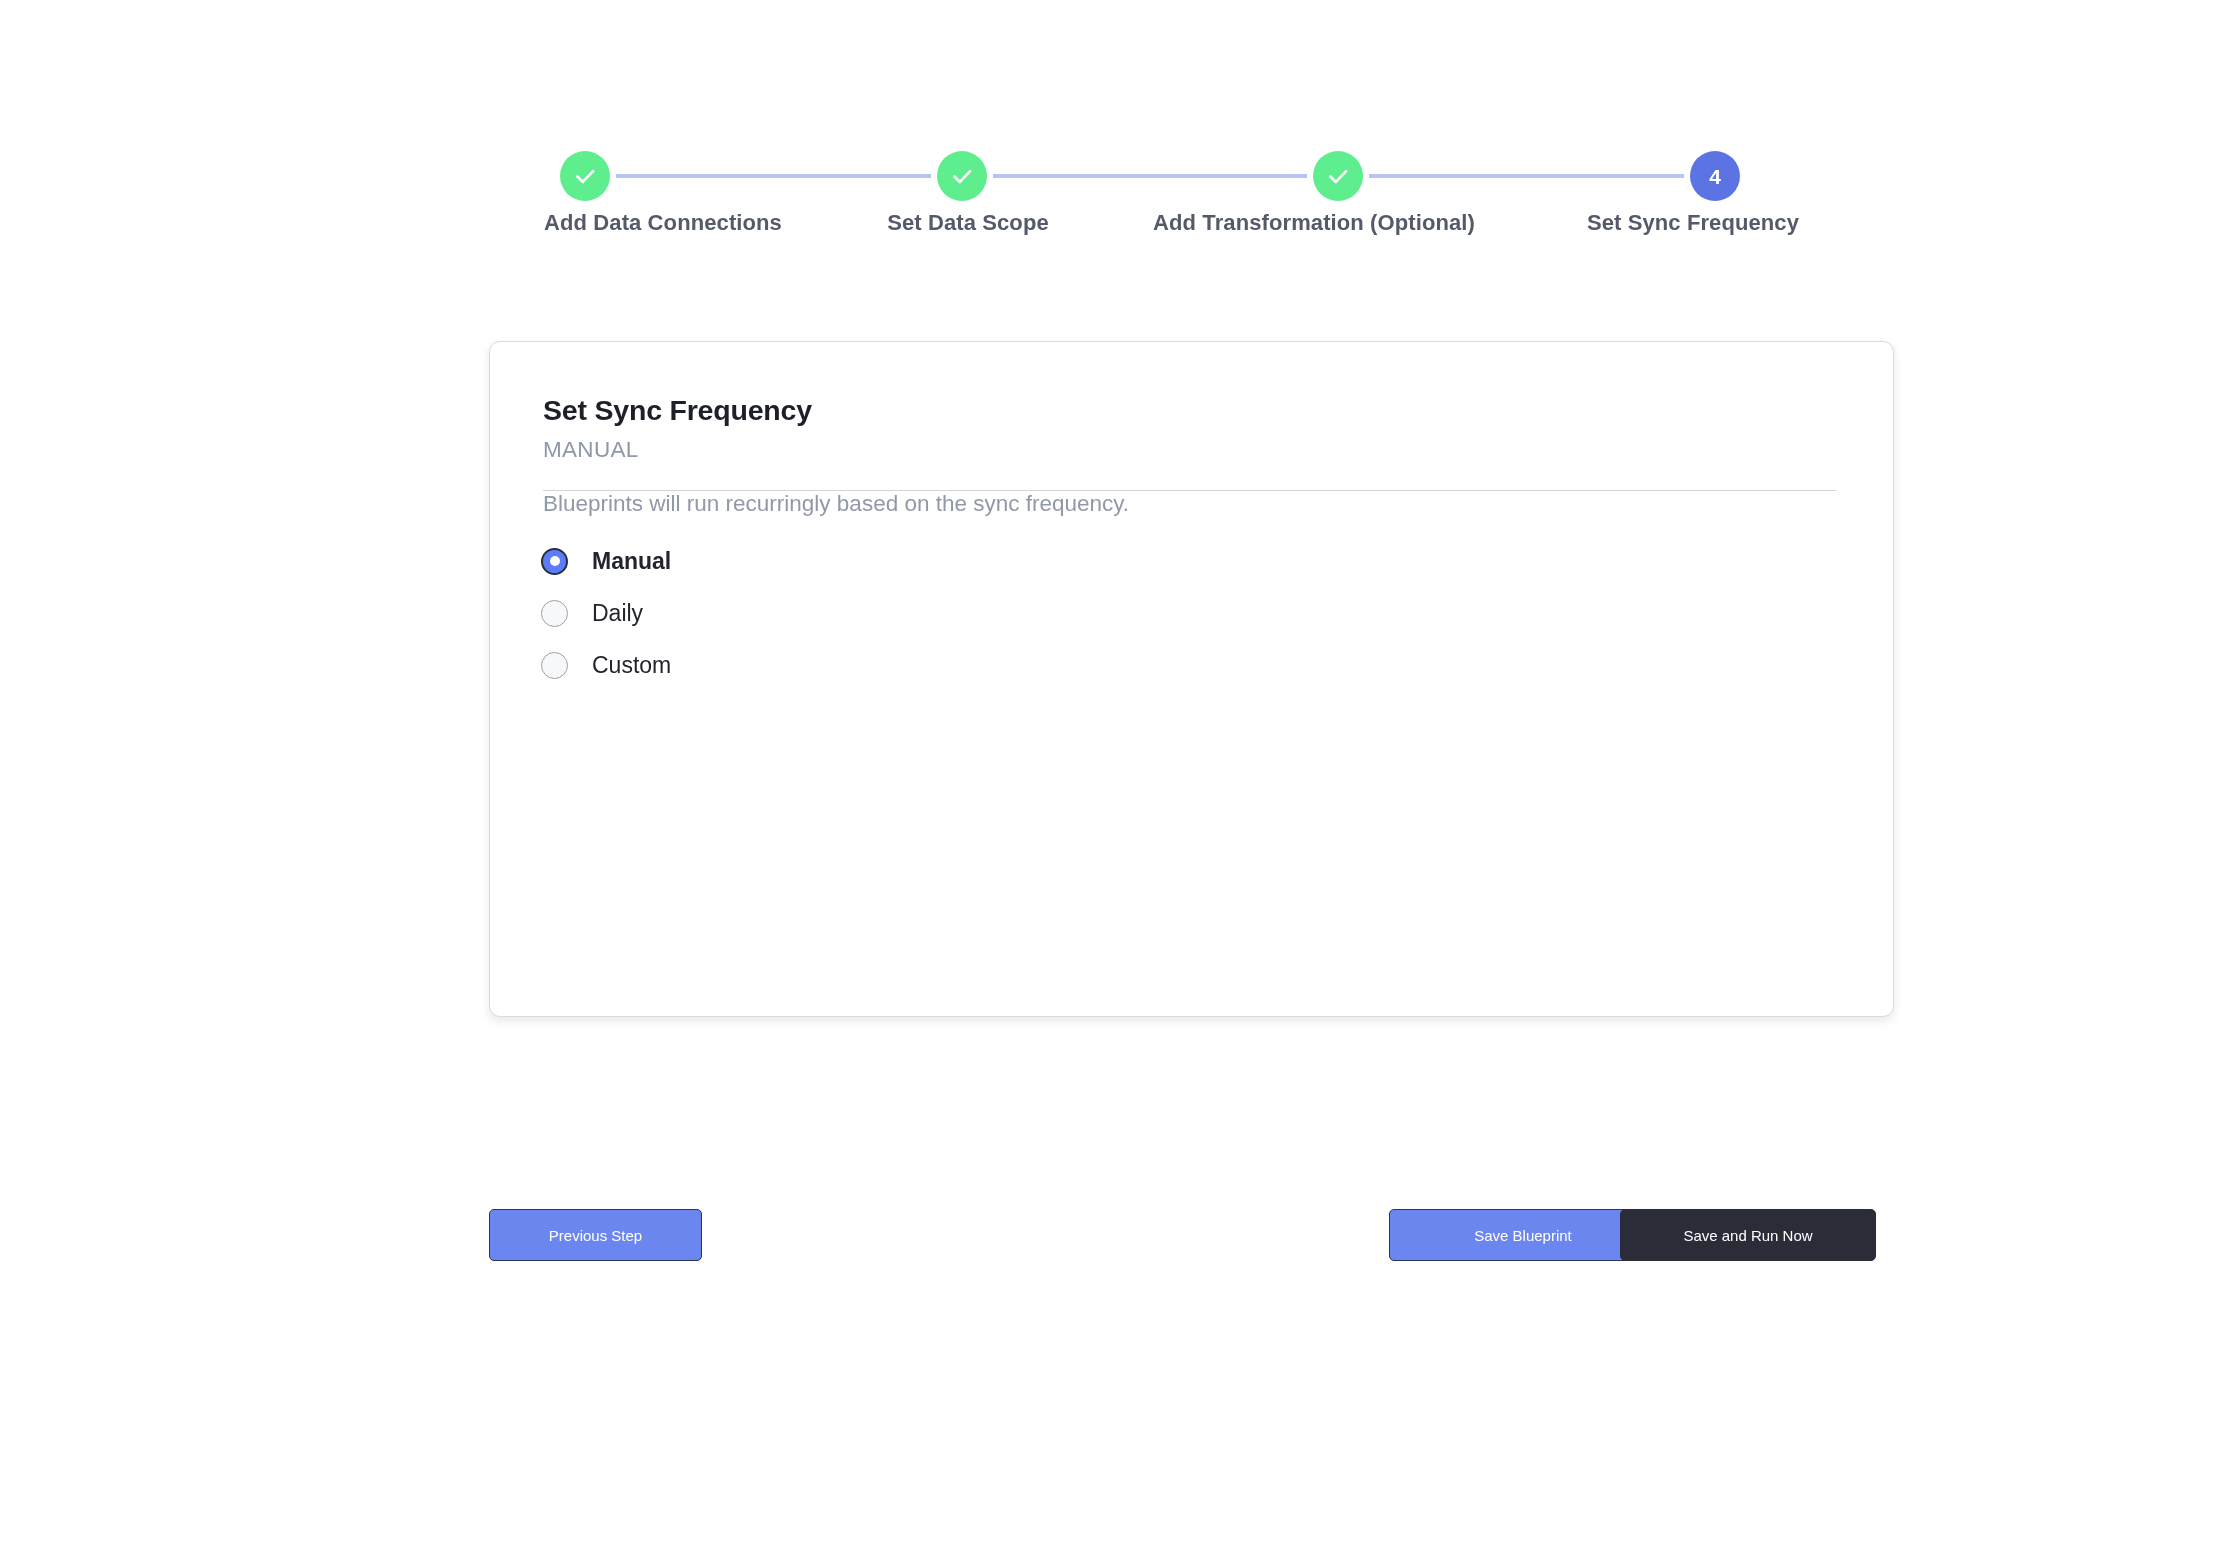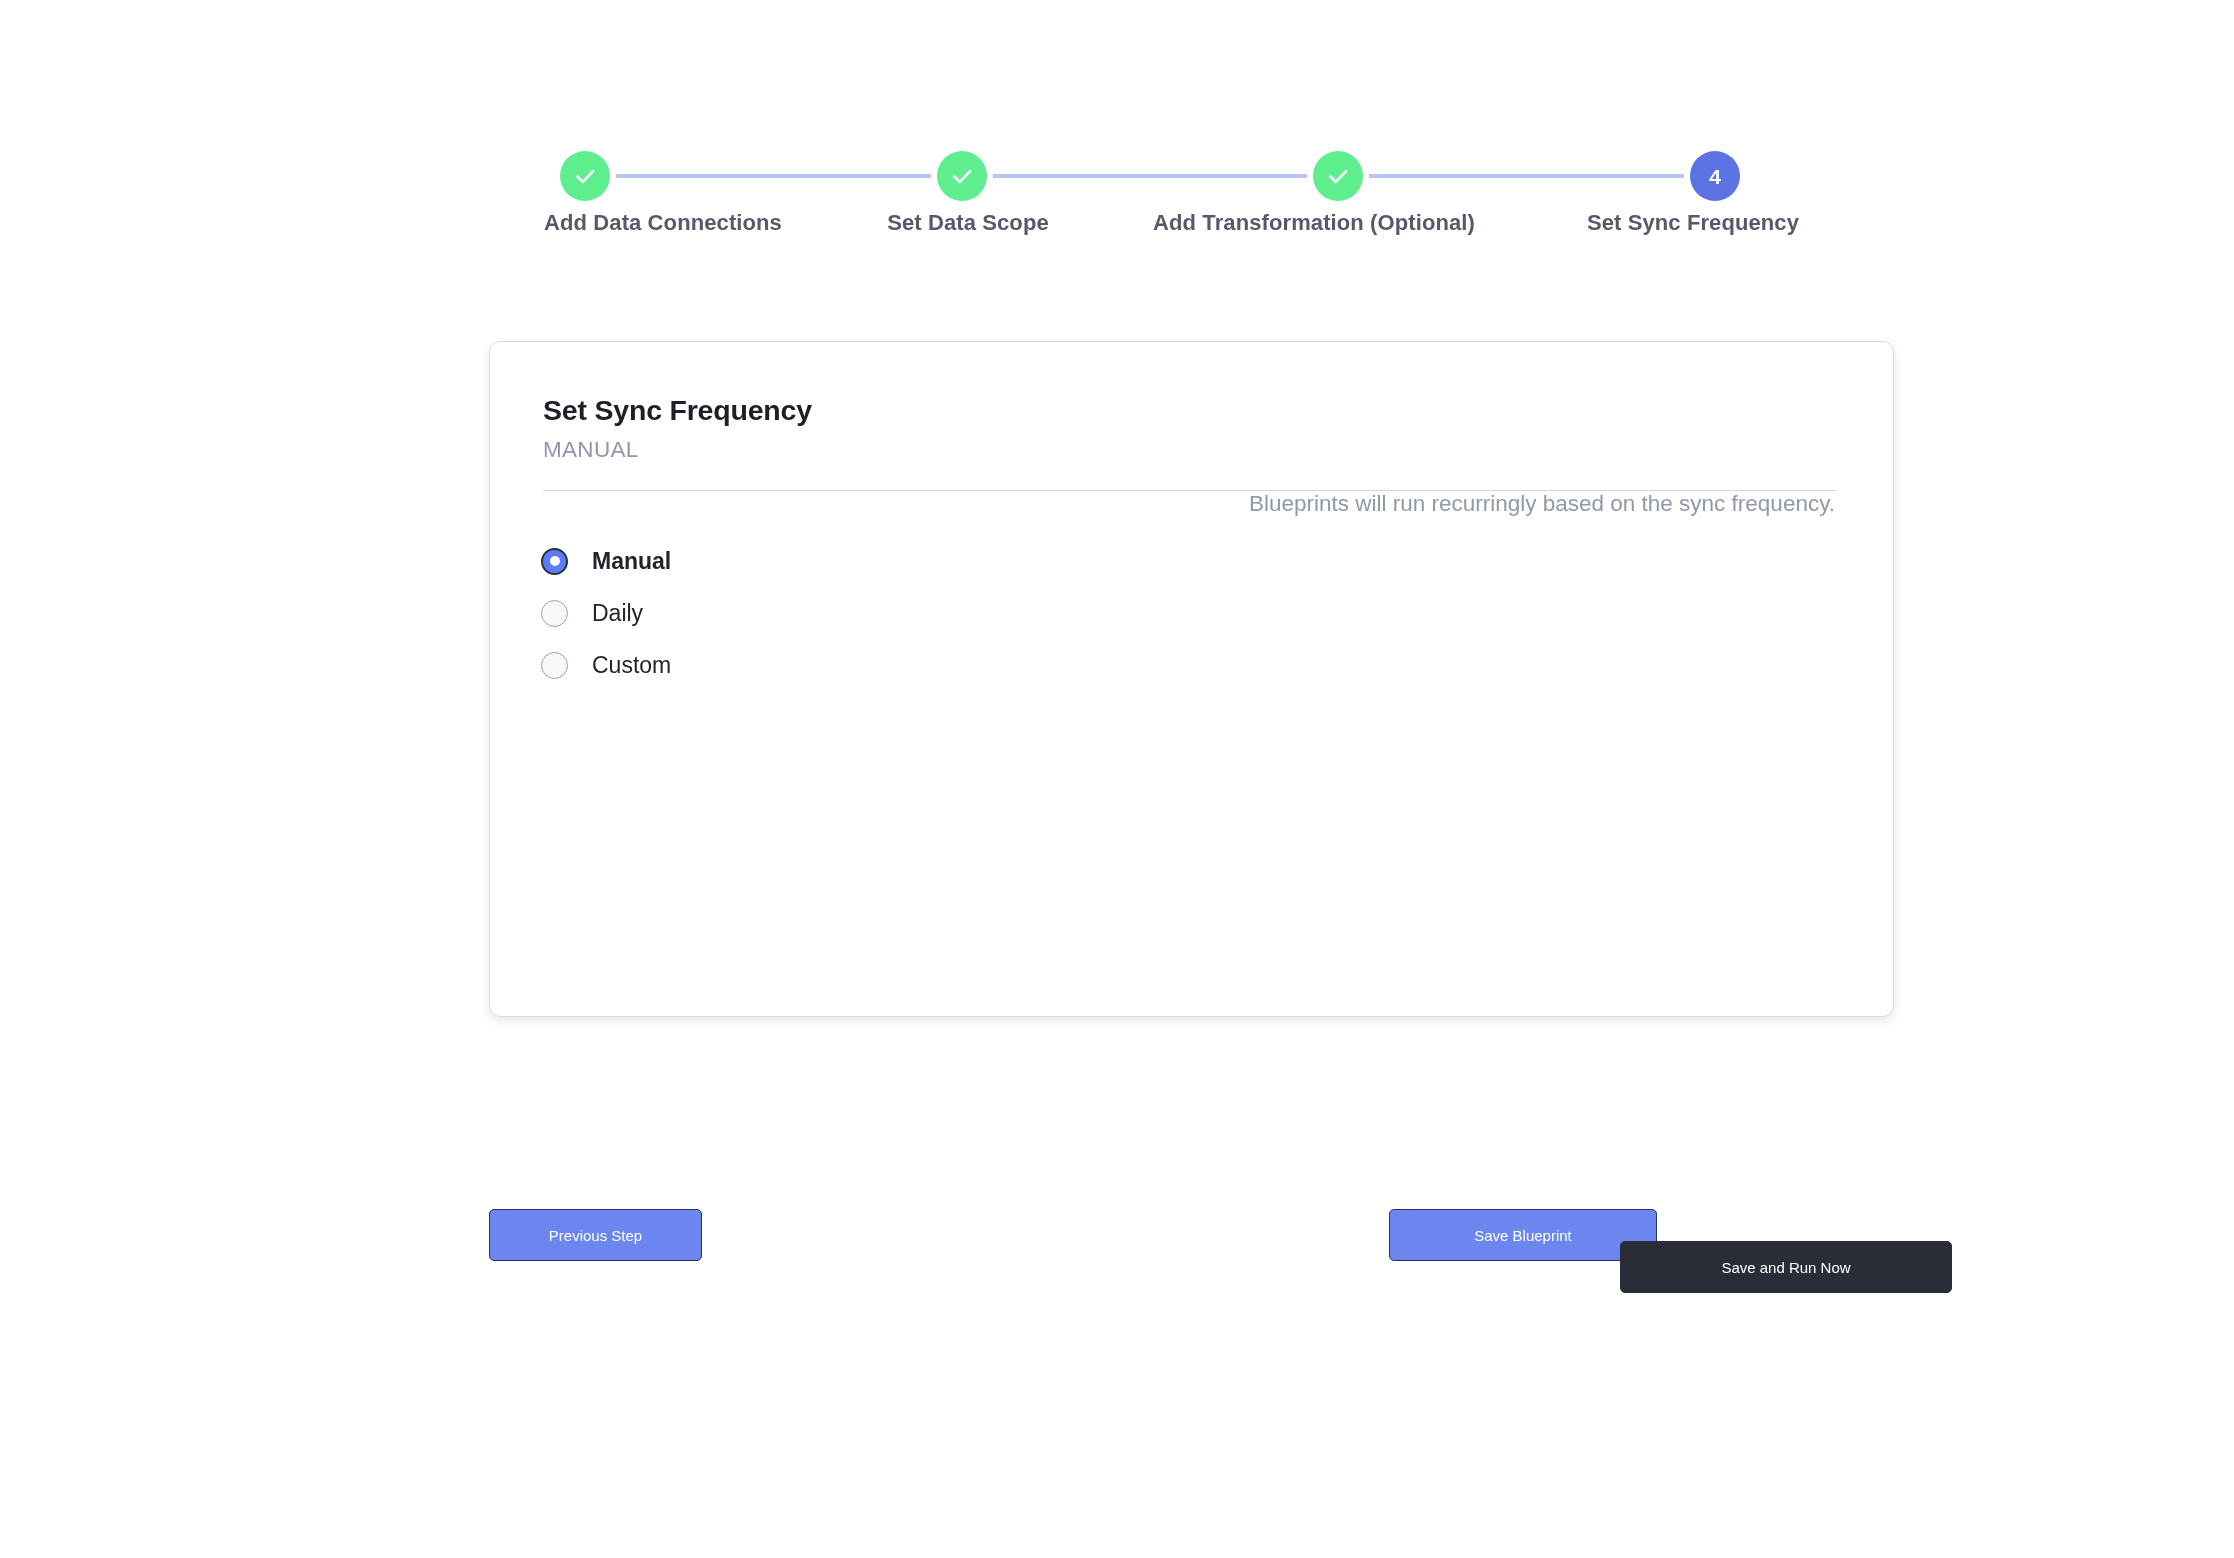--- a/index.html
+++ b/index.html
@@ -123,21 +123,20 @@
     font-size: 24px;
     font-weight: 700;
     color: #1E2029;
     margin: 32px 0 10px 13px;
   }
   .section-desc {
     font-size: 22.5px;
     font-weight: 400;
     color: #9099A8;
     margin: 0 0 18px 13px;
-    text-align: right;
   }
 
   
   .radio-list {
     margin: 0;
     padding: 0;
     list-style: none;
   }
   .radio-row {
     display: flex;
@@ -194,21 +193,21 @@
   .btn-periwinkle {
     background: #6C86F0;
     border: 1.5px solid #2C3350;
   }
   .btn-dark {
     background: #2A2D37;
     border: 1.5px solid #2A2D37;
   }
   #previous-step-button { left: 489px; top: 1209px; width: 213px; }
   #save-blueprint-button { left: 1389px; top: 1209px; width: 268px; }
-  #save-and-run-button  { left: 1620px; top: 1209px; width: 332px; margin-top: 32px; }
+  #save-and-run-button  { left: 1620px; top: 1209px; width: 256px; }
 </style>
 </head>
 <body>
 
 <div class="stepper">
   <div class="stepper-track">
 
     <div class="step-node done">
       <svg class="check" viewBox="0 0 24 24" fill="none">
         <path d="M5 12.5L10 17.5L19.5 7.5" stroke="#ffffff" stroke-width="2.4" stroke-linecap="round" stroke-linejoin="round"></path>

